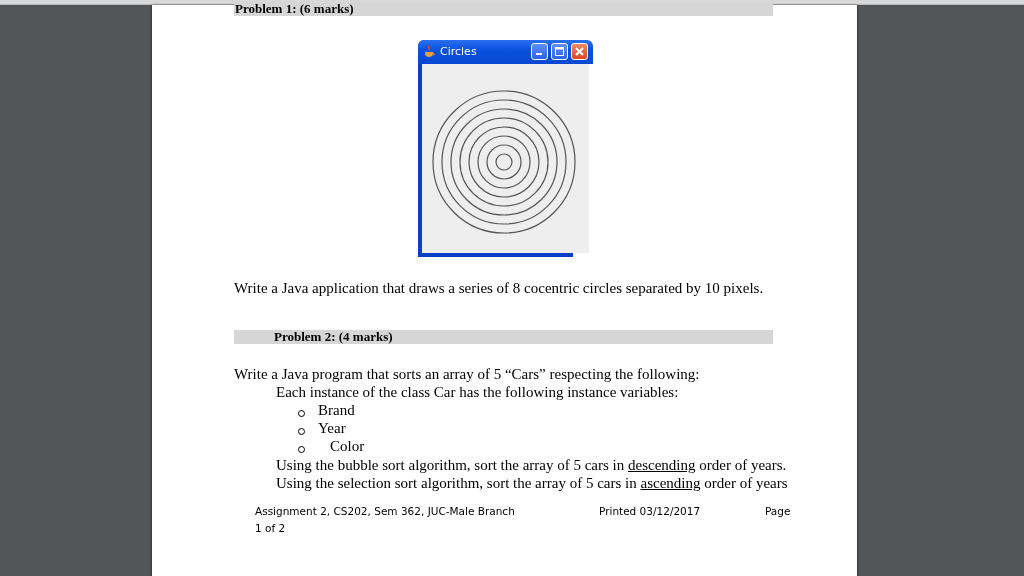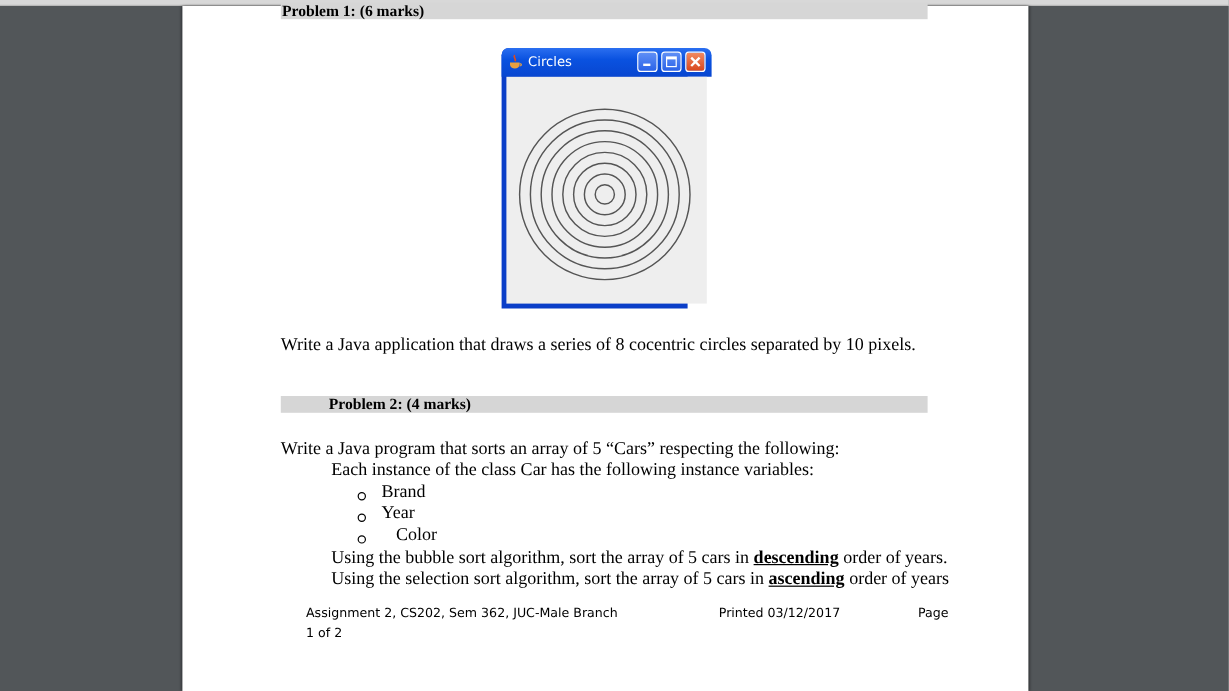--- a/index.html
+++ b/index.html
@@ -59,21 +59,21 @@
   .jclient {
     position: absolute; left: 4px; top: 24px; width: 167px; height: 189px;
     background: #eeeeee;
   }
   .jclient svg { position: absolute; left: 0; top: 0; }
 
   .text {
     position: absolute; font-family: "Liberation Serif", serif;
     font-size: 15px; color: #000; white-space: nowrap; line-height: 15px;
   }
-  .u { text-decoration: underline; font-weight: bold; }
+  .u { text-decoration: underline; }
   .bullet {
     position: absolute; width: 5px; height: 5px; border: 1.3px solid #000;
     border-radius: 50%;
   }
   .footer {
     position: absolute; font-family: "DejaVu Sans", sans-serif;
     font-size: 10.5px; color: #000; white-space: nowrap; line-height: 13px; margin-left: 21px;
   }
 </style>
 </head>

